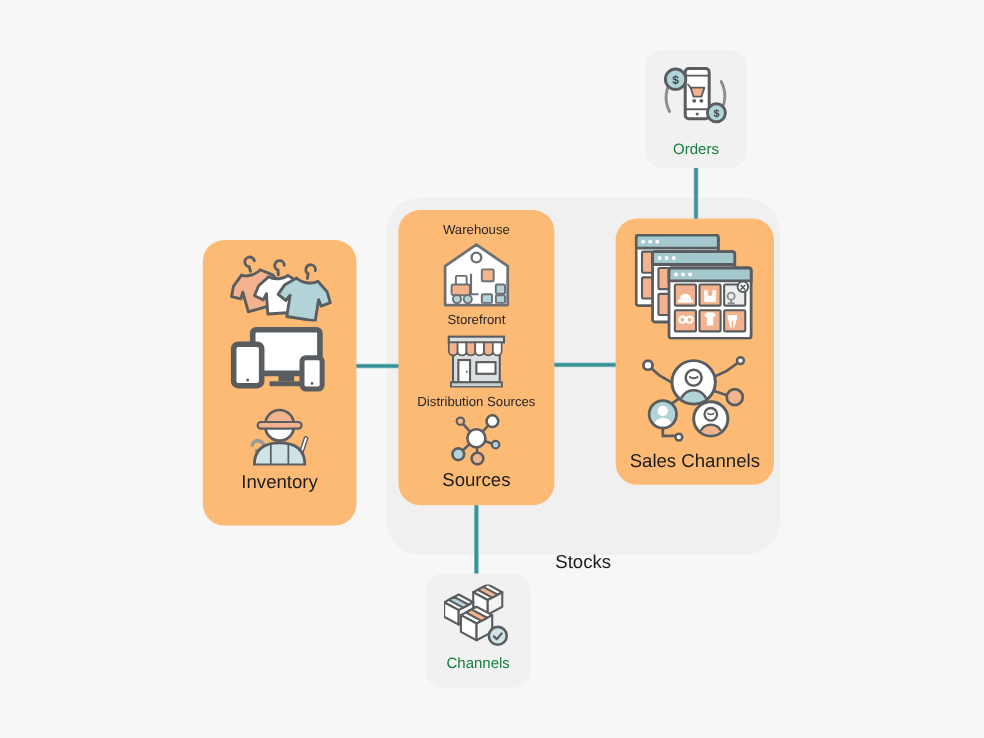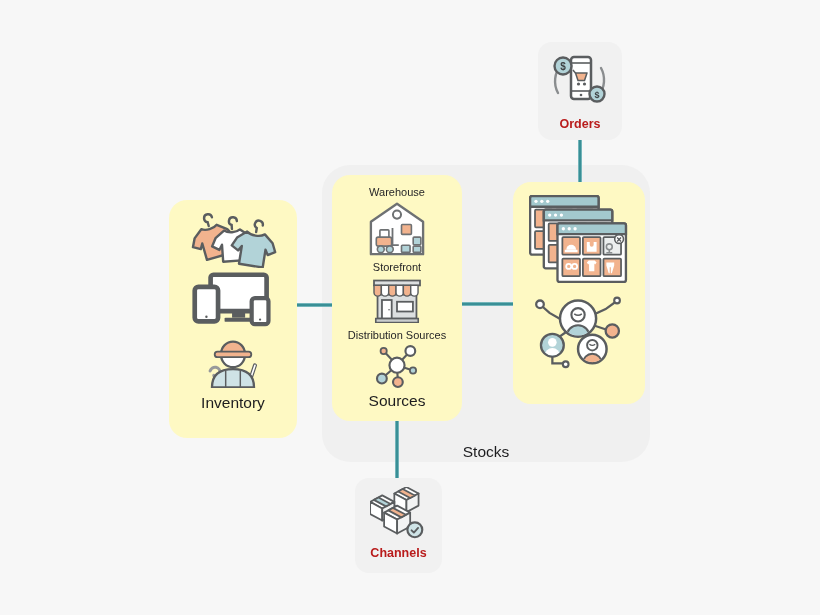--- a/index.html
+++ b/index.html
@@ -4,36 +4,36 @@
 <style>
   html,body{margin:0;padding:0;}
   body{
     width:820px;height:615px;position:relative;overflow:hidden;
     background:#f7f7f7;
     font-family:"Liberation Sans", sans-serif;
     color:#1c1c1e;
   }
   .abs{position:absolute;}
   .card{position:absolute;display:flex;flex-direction:column;align-items:center;box-sizing:border-box;}
-  .teal-card{background:#fef9c3;border-radius:18px;}
+  .teal-card{background:#fdba74;border-radius:18px;}
   .gray-card{background:#f1f1f1;border-radius:14px;}
   .group-container{position:absolute;background:#f0f0f0;border-radius:28px;}
   .node-label{font-size:15.5px;line-height:1.2;color:#1c1c1e;text-align:center;}
   .small-label{font-size:11px;line-height:1.25;color:#262628;text-align:center;white-space:nowrap;}
-  .mini-label{font-size:12.5px;line-height:1.2;color:#b91c1c;text-align:center;font-weight:bold;}
+  .mini-label{font-size:12.5px;line-height:1.2;color:#15803d;text-align:center;}
   .connector{position:absolute;}
   .h-conn{background:linear-gradient(to bottom,#9ccfd3 0%,#398f96 30%,#398f96 70%,#9ccfd3 100%);}
   .v-conn{background:linear-gradient(to right,#9ccfd3 0%,#398f96 30%,#398f96 70%,#9ccfd3 100%);}
   svg{display:block;}
 </style>
 </head>
 <body>
 
 <div class="group-container" style="left:322px;top:165px;width:328px;height:297px;"></div>
-<div class="abs node-label" style="left:322px;top:443px;width:328px;">Stocks</div>
+<div class="abs node-label" style="left:322px;top:460px;width:328px;">Stocks</div>
 
 <div class="connector h-conn" style="left:296px;top:303px;width:37px;height:4px;"></div>
 <div class="connector h-conn" style="left:461px;top:302px;width:53px;height:4px;"></div>
 <div class="connector v-conn" style="left:578px;top:139px;width:4px;height:44px;"></div>
 <div class="connector v-conn" style="left:395px;top:420px;width:4px;height:59px;"></div>
 
 <div class="card gray-card" style="left:538px;top:42px;width:84px;height:98px;padding-top:7px;">
   <svg width="64" height="64" viewBox="0 0 64 64">
     <path d="M10,44 A25,25 0 0 1 13,16" fill="none" stroke="#8a8d8f" stroke-width="2.4" stroke-linecap="round"></path>
     <path d="M53,19 A25,25 0 0 1 51,46" fill="none" stroke="#8a8d8f" stroke-width="2.4" stroke-linecap="round"></path>
@@ -233,20 +233,21 @@
       <circle cx="22" cy="54" r="4.5" fill="#fff"></circle>
       <path d="M14,68 a8,8 0 0 1 16,0 z" fill="#fff"></path>
     </g>
     <circle cx="64" cy="61" r="15" fill="#fff" stroke="#5a5d5f" stroke-width="2.6"></circle>
     <g clip-path="url(#pc3)">
       <path d="M54,76 a10,10 0 0 1 20,0 z" fill="#f2b38e" stroke="#5a5d5f" stroke-width="2"></path>
     </g>
     <circle cx="64" cy="57" r="5.5" fill="#fff" stroke="#5a5d5f" stroke-width="2"></circle>
     <path d="M61,56 q3,2.4 6,0" fill="none" stroke="#5a5d5f" stroke-width="1.4"></path>
   </svg>
+  <div class="node-label" style="margin-top:7px;">Sales Channels</div>
 </div>
 
 <div class="card gray-card" style="left:355px;top:478px;width:87px;height:95px;padding-top:9px;">
   <svg width="58" height="54" viewBox="0 0 62 58">
     <g transform="translate(26,0)" stroke="#5a5d5f" stroke-width="1.9" stroke-linejoin="round">
       <path d="M13,0 L26,7 L13,14 L0,7 Z" fill="#fff"></path>
       <path d="M0,7 L13,14 L13,27 L0,20 Z" fill="#fff"></path>
       <path d="M13,14 L26,7 L26,20 L13,27 Z" fill="#f2f3f3"></path>
       <path d="M9,2.2 L22,9.2 L17,11.8 L4,4.8 Z" fill="#f2b38e"></path>
     </g>

